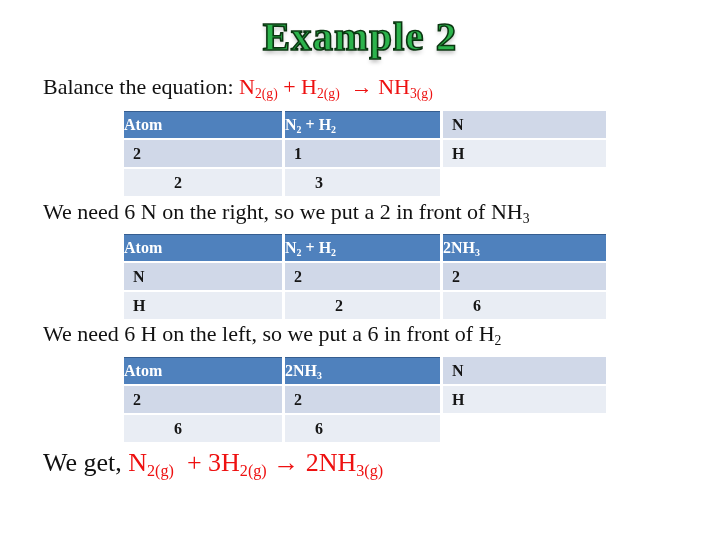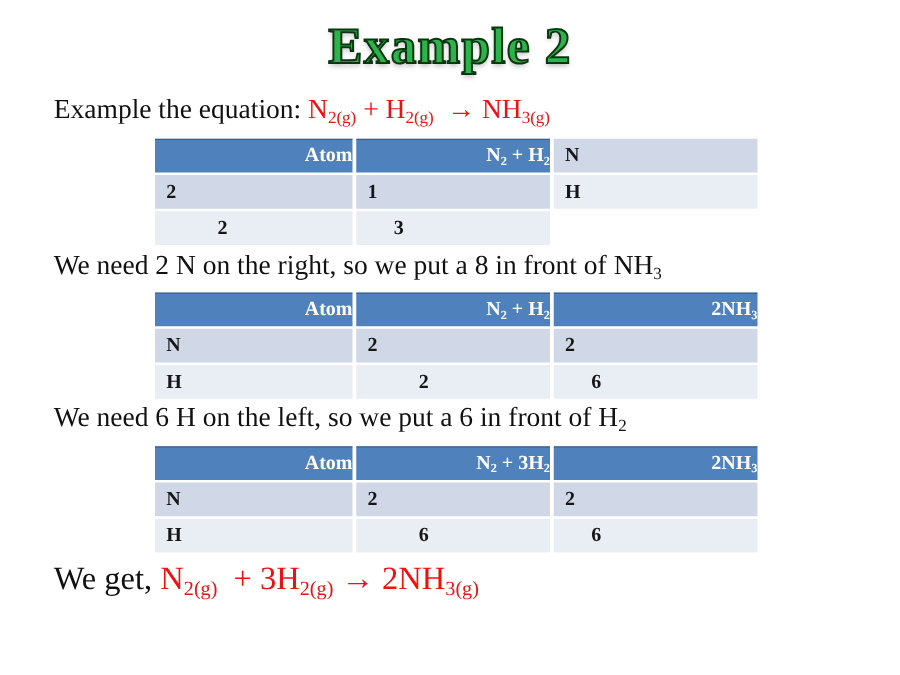--- a/index.html
+++ b/index.html
@@ -31,67 +31,66 @@
     display:grid;
     grid-template-columns:158px 155px 163px;
     grid-auto-rows:27px;
     column-gap:3px;row-gap:2px;
     font-size:16px;font-weight:bold;
   }
   .th{
     background:var(--header-blue,#4f81bd);
     border-top:1px solid rgba(10,30,60,0.35);
     color:var(--header-text,#fff);
-    line-height:26px;padding-left:10px;text-align:right;
+    line-height:26px;
   }
   .td{line-height:27px;padding-left:9px;color:#161616;}
   .band-a{background:var(--row-band-dark,#d0d8e8);}
   .band-b{background:var(--row-band-light,#e9edf4);}
   .ind2{padding-left:50px;}
   .ind3{padding-left:30px;}
 </style>
 </head>
 <body>
 
 <div class="slide">
 
   <div class="title">Example 2</div>
 
-  <div class="line" style="top:73px"><span>Example the equation: </span><span class="red">N</span><span class="sub red">2(g)</span><span class="red"> + H</span><span class="sub red">2(g)</span><span class="red">&nbsp; → NH</span><span class="sub red">3(g)</span></div>
+  <div class="line" style="top:73px"><span>Balance the equation: </span><span class="red">N</span><span class="sub red">2(g)</span><span class="red"> + H</span><span class="sub red">2(g)</span><span class="red">&nbsp; → NH</span><span class="sub red">3(g)</span></div>
 
   <div class="tbl" style="top:111px">
     <div class="th"><span>Atom</span></div>
     <div class="th"><span>N</span><span class="sub">2</span><span> + H</span><span class="sub">2</span></div>
     <div class="td band-a">N</div>
     <div class="td band-a">2</div>
     <div class="td band-a">1</div>
     <div class="td band-b">H</div>
     <div class="td band-b ind2">2</div>
     <div class="td band-b ind3">3</div>
   </div>
 
-  <div class="line" style="top:198px"><span>We need 2 N on the right, so we put a 8 in front of NH</span><span class="sub">3</span></div>
+  <div class="line" style="top:198px"><span>We need 6 N on the right, so we put a 2 in front of NH</span><span class="sub">3</span></div>
 
   <div class="tbl" style="top:234px">
     <div class="th"><span>Atom</span></div>
     <div class="th"><span>N</span><span class="sub">2</span><span> + H</span><span class="sub">2</span></div>
     <div class="th"><span>2NH</span><span class="sub">3</span></div>
     <div class="td band-a">N</div>
     <div class="td band-a">2</div>
     <div class="td band-a">2</div>
     <div class="td band-b">H</div>
     <div class="td band-b ind2">2</div>
     <div class="td band-b ind3">6</div>
   </div>
 
   <div class="line" style="top:320px"><span>We need 6 H on the left, so we put a 6 in front of H</span><span class="sub">2</span></div>
 
   <div class="tbl" style="top:357px">
     <div class="th"><span>Atom</span></div>
-    <div class="th"><span>N</span><span class="sub">2</span><span> + 3H</span><span class="sub">2</span></div>
     <div class="th"><span>2NH</span><span class="sub">3</span></div>
     <div class="td band-a">N</div>
     <div class="td band-a">2</div>
     <div class="td band-a">2</div>
     <div class="td band-b">H</div>
     <div class="td band-b ind2">6</div>
     <div class="td band-b ind3">6</div>
   </div>
 
   <div class="line big" style="top:447px"><span>We get, </span><span class="red">N</span><span class="sub red">2(g)</span><span class="red">&nbsp; + 3H</span><span class="sub red">2(g)</span><span class="red">&nbsp;→ 2NH</span><span class="sub red">3(g)</span></div>

